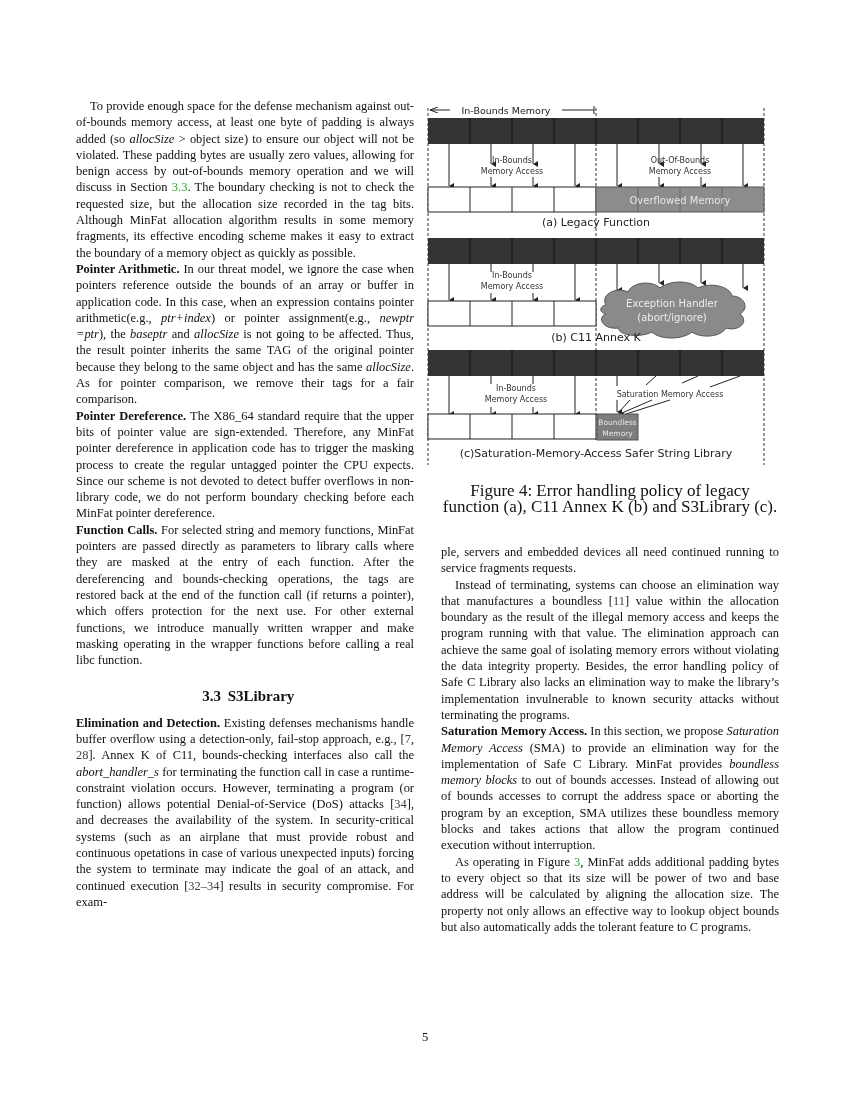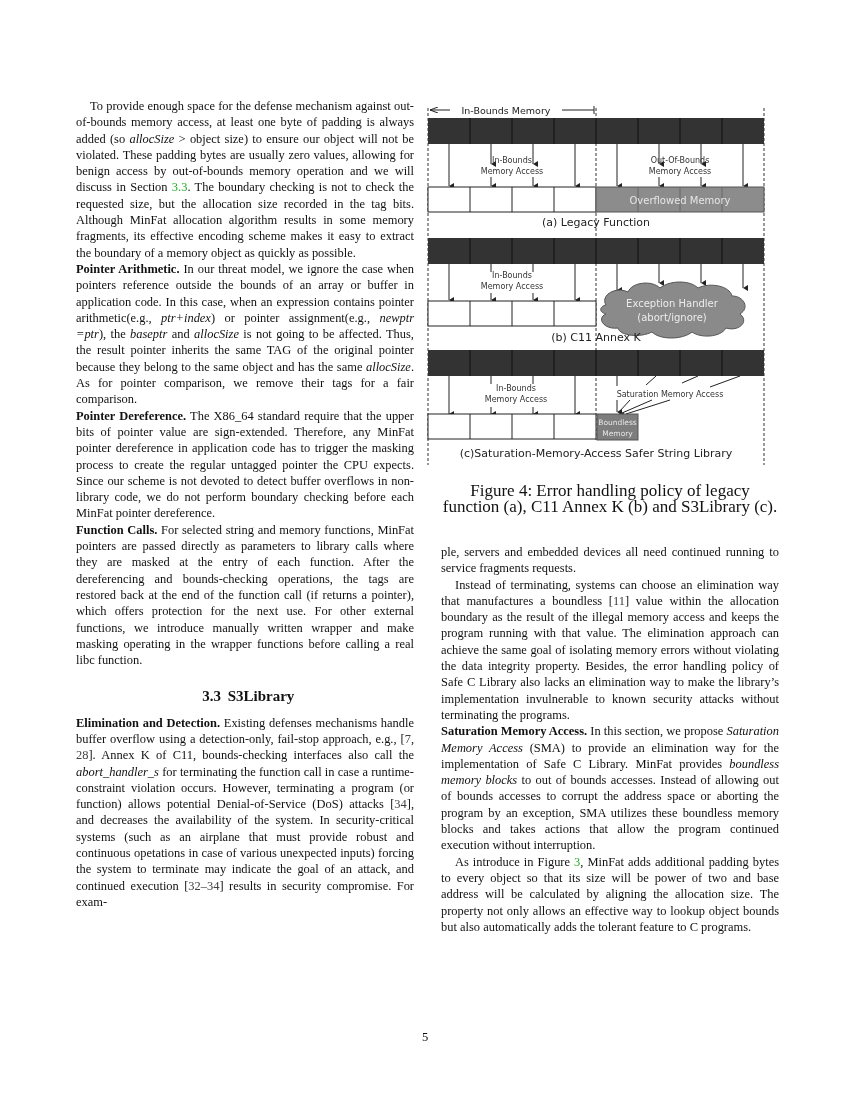--- a/index.html
+++ b/index.html
@@ -192,17 +192,17 @@
 
 <div class="caption"><span>Figure 4:</span><span>  Error handling policy of legacy function (a), C11 Annex K (b) and S3Library (c).</span></div>
 
 <div class="col right-text">
   <p>ple, servers and embedded devices all need continued running to service fragments requests.</p>
 
   <p class="indent"><span>Instead of terminating, systems can choose an elimination way that manufactures a boundless [</span><span class="cite">11</span><span>] value within the allocation boundary as the result of the illegal memory access and keeps the program running with that value. The elimination approach can achieve the same goal of isolating memory errors without violating the data integrity property. Besides, the error handling policy of Safe C Library also lacks an elimination way to make the library’s implementation invulnerable to known security attacks without terminating the programs.</span></p>
 
   <p><span class="runin">Saturation Memory Access.</span><span> In this section, we propose </span><i>Saturation Memory Access</i><span> (SMA) to provide an elimination way for the implementation of Safe C Library. MinFat provides </span><i>boundless memory blocks</i><span> to out of bounds accesses. Instead of allowing out of bounds accesses to corrupt the address space or aborting the program by an exception, SMA utilizes these boundless memory blocks and takes actions that allow the program continued execution without interruption.</span></p>
 
-  <p class="indent"><span>As introduce in Figure </span><span class="xref">3</span><span>, MinFat adds additional padding bytes to every object so that its size will be power of two and base address will be calculated by aligning the allocation size. The property not only allows an effective way to lookup object bounds but also automatically adds the tolerant feature to C programs.</span></p>
+  <p class="indent"><span>As operating in Figure </span><span class="xref">3</span><span>, MinFat adds additional padding bytes to every object so that its size will be power of two and base address will be calculated by aligning the allocation size. The property not only allows an effective way to lookup object bounds but also automatically adds the tolerant feature to C programs.</span></p>
 
 </div>
 
 <div class="page-num">5</div>
 
 </body></html>

